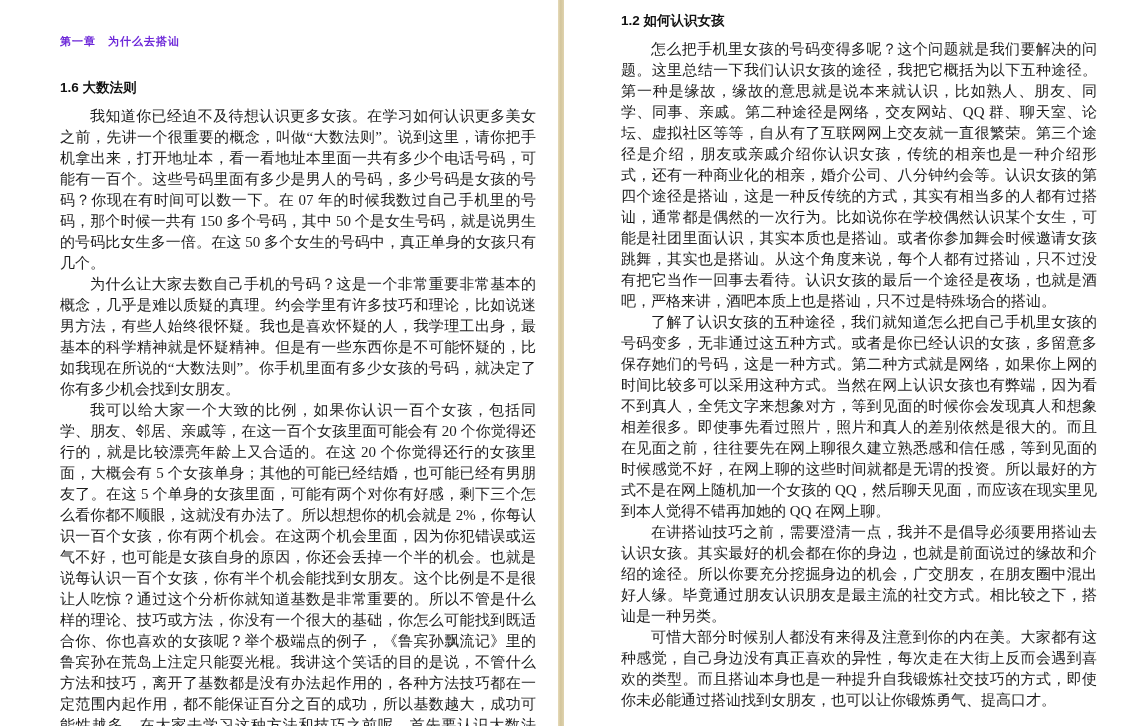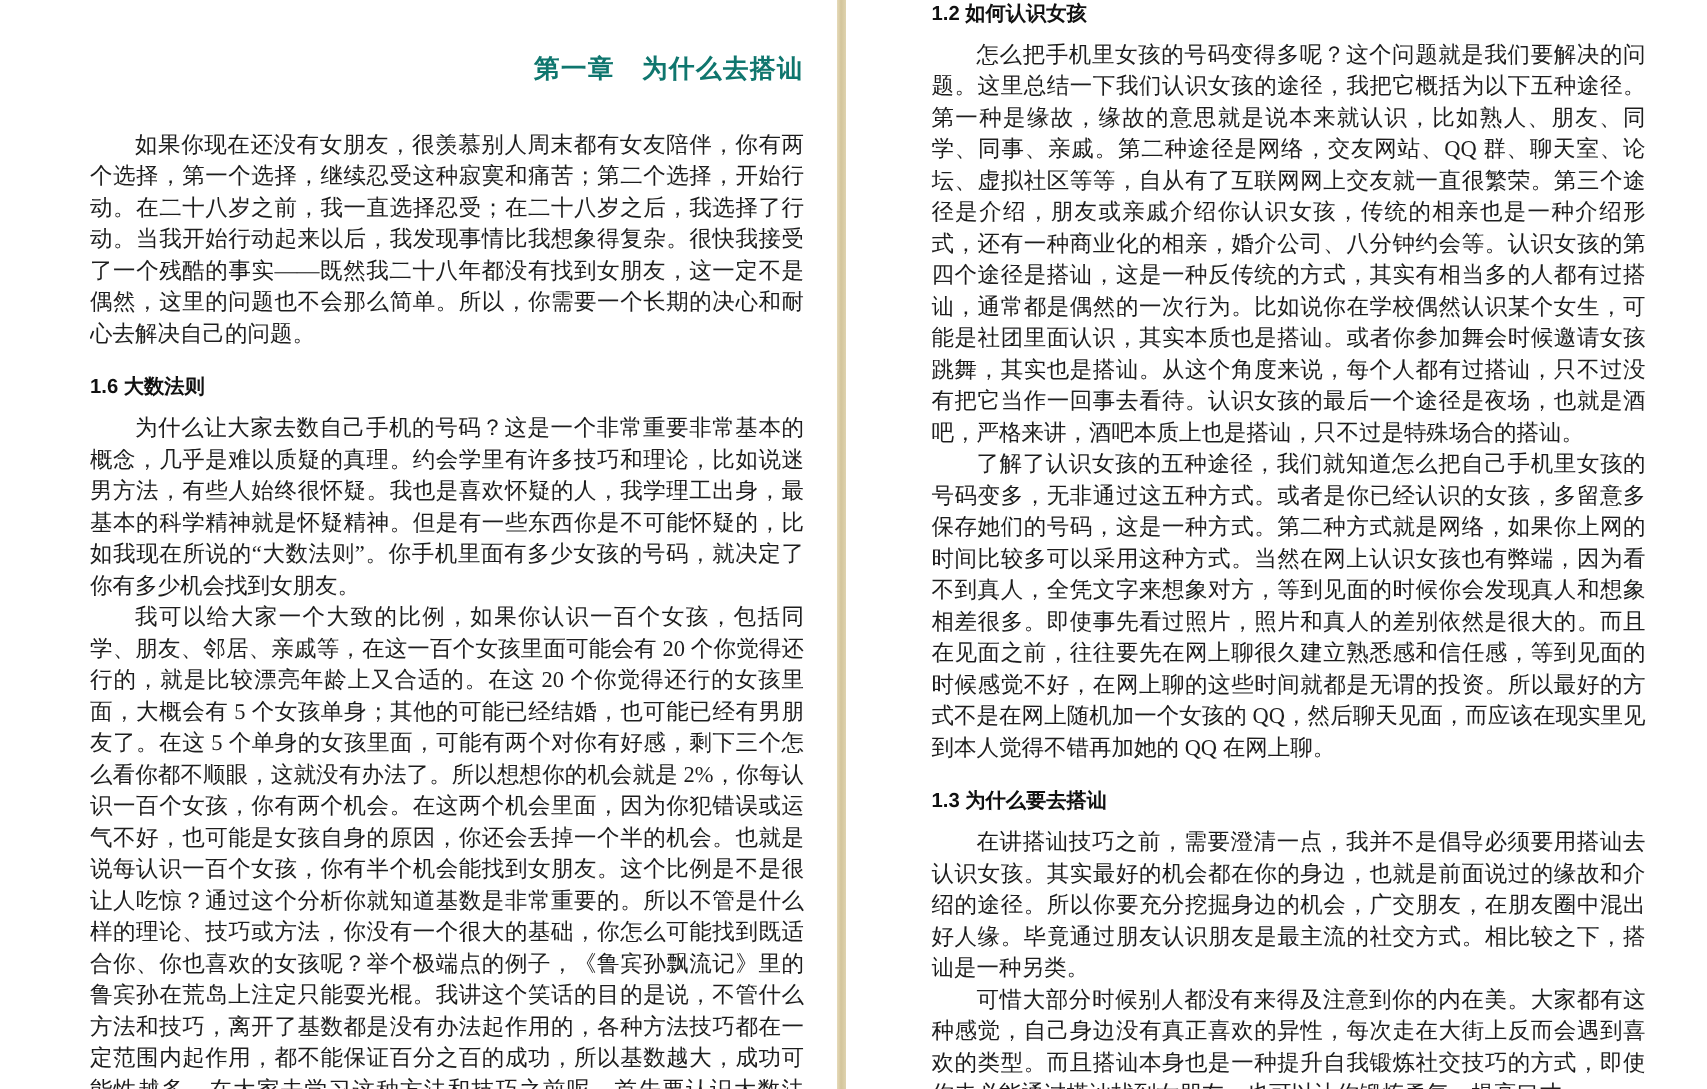--- a/index.html
+++ b/index.html
@@ -25,26 +25,26 @@
   .page {
     position: absolute;
     top: 0;
     height: 726px;
     width: 476px;
     overflow: hidden;
     color: #1d1d1d;
     box-sizing: border-box;
   }
   .page-left  { left: 60px; }
-  .page-right { left: 621px; }
+  .page-right { left: 621px; padding-top: 12px; }
   .chapter-title {
-    text-align: right;
-    font-size: 17px;
+    text-align: left;
+    font-size: 11px;
     font-weight: bold;
-    color: #0f766e;
+    color: #6d28d9;
     margin: 34px 0 30px 0;
     letter-spacing: 1px;
     font-family: "Liberation Serif", serif;
   }
   .section-heading {
     font-family: "Liberation Sans", sans-serif;
     font-size: 13.5px;
     font-weight: bold;
     color: #111111;
     margin: 15px 0 9px 0;
@@ -62,38 +62,37 @@
   }
 </style>
 </head>
 <body>
 
 <div class="gutter"></div>
 
 <div class="page page-left">
   <h1 class="chapter-title">第一章　为什么去搭讪</h1>
 
-  <p class="body-text">如果你现在还没有女朋友，很羡慕别人周末都有女友陪伴，你有两个选择，第一个选择，继续忍受这种寂寞和痛苦；第二个选择，开始行动。在二十八岁之前，我一直选择忍受；在二十八岁之后，我选择了行动。当我开始行动起来以后，我发现事情比我想象得复杂。很快我接受了一个残酷的事实——既然我二十八年都没有找到女朋友，这一定不是偶然，这里的问题也不会那么简单。所以，你需要一个长期的决心和耐心去解决自己的问题。</p>
 
   <div class="section">
     <h2 class="section-heading">1.6 大数法则</h2>
+    <p class="body-text">我知道你已经迫不及待想认识更多女孩。在学习如何认识更多美女之前，先讲一个很重要的概念，叫做“大数法则”。说到这里，请你把手机拿出来，打开地址本，看一看地址本里面一共有多少个电话号码，可能有一百个。这些号码里面有多少是男人的号码，多少号码是女孩的号码？你现在有时间可以数一下。在 07 年的时候我数过自己手机里的号码，那个时候一共有 150 多个号码，其中 50 个是女生号码，就是说男生的号码比女生多一倍。在这 50 多个女生的号码中，真正单身的女孩只有几个。</p>
     <p class="body-text">为什么让大家去数自己手机的号码？这是一个非常重要非常基本的概念，几乎是难以质疑的真理。约会学里有许多技巧和理论，比如说迷男方法，有些人始终很怀疑。我也是喜欢怀疑的人，我学理工出身，最基本的科学精神就是怀疑精神。但是有一些东西你是不可能怀疑的，比如我现在所说的“大数法则”。你手机里面有多少女孩的号码，就决定了你有多少机会找到女朋友。</p>
     <p class="body-text">我可以给大家一个大致的比例，如果你认识一百个女孩，包括同学、朋友、邻居、亲戚等，在这一百个女孩里面可能会有 20 个你觉得还行的，就是比较漂亮年龄上又合适的。在这 20 个你觉得还行的女孩里面，大概会有 5 个女孩单身；其他的可能已经结婚，也可能已经有男朋友了。在这 5 个单身的女孩里面，可能有两个对你有好感，剩下三个怎么看你都不顺眼，这就没有办法了。所以想想你的机会就是 2%，你每认识一百个女孩，你有两个机会。在这两个机会里面，因为你犯错误或运气不好，也可能是女孩自身的原因，你还会丢掉一个半的机会。也就是说每认识一百个女孩，你有半个机会能找到女朋友。这个比例是不是很让人吃惊？通过这个分析你就知道基数是非常重要的。所以不管是什么样的理论、技巧或方法，你没有一个很大的基础，你怎么可能找到既适合你、你也喜欢的女孩呢？举个极端点的例子，《鲁宾孙飘流记》里的鲁宾孙在荒岛上注定只能耍光棍。我讲这个笑话的目的是说，不管什么方法和技巧，离开了基数都是没有办法起作用的，各种方法技巧都在一定范围内起作用，都不能保证百分之百的成功，所以基数越大，成功可能性越多。在大家去学习这种方法和技巧之前呢，首先要认识大数法则：你交往的女孩的数量不可能超过你认识的女孩子的数量。这是一个不断缩小的过程，你认识一百个女孩，有机会的只有 20 个，20 个里面只有 5 个单身，5 个单身里面只有两个对你有好感的。它是不断缩小的过程，如果这些认识的女孩，你是通过搭讪途径去认识的，最外面的圈子要更大一点。也就是说可能你要搭讪一千个女孩，才有十个女孩愿意和你认识，愿意给你号码。所以大家明白这个道理以后，要做的第一件事情就是把自己手机里的女孩号码变多。如果你现在手机里只有 20 个女孩的号码，你找不到女朋友再正常不过了；如果你手机里有 200 个女孩的号码，那你找女朋友就容易很多；如果有 2000 个女孩都认识你，到那时候不用你去追自然会有女孩倒追你。基数足够大的时候，自然足够多的机会，</p>
   </div>
 </div>
 
 <div class="page page-right">
   <div class="section">
     <h2 class="section-heading">1.2 如何认识女孩</h2>
     <p class="body-text">怎么把手机里女孩的号码变得多呢？这个问题就是我们要解决的问题。这里总结一下我们认识女孩的途径，我把它概括为以下五种途径。第一种是缘故，缘故的意思就是说本来就认识，比如熟人、朋友、同学、同事、亲戚。第二种途径是网络，交友网站、QQ 群、聊天室、论坛、虚拟社区等等，自从有了互联网网上交友就一直很繁荣。第三个途径是介绍，朋友或亲戚介绍你认识女孩，传统的相亲也是一种介绍形式，还有一种商业化的相亲，婚介公司、八分钟约会等。认识女孩的第四个途径是搭讪，这是一种反传统的方式，其实有相当多的人都有过搭讪，通常都是偶然的一次行为。比如说你在学校偶然认识某个女生，可能是社团里面认识，其实本质也是搭讪。或者你参加舞会时候邀请女孩跳舞，其实也是搭讪。从这个角度来说，每个人都有过搭讪，只不过没有把它当作一回事去看待。认识女孩的最后一个途径是夜场，也就是酒吧，严格来讲，酒吧本质上也是搭讪，只不过是特殊场合的搭讪。</p>
     <p class="body-text">了解了认识女孩的五种途径，我们就知道怎么把自己手机里女孩的号码变多，无非通过这五种方式。或者是你已经认识的女孩，多留意多保存她们的号码，这是一种方式。第二种方式就是网络，如果你上网的时间比较多可以采用这种方式。当然在网上认识女孩也有弊端，因为看不到真人，全凭文字来想象对方，等到见面的时候你会发现真人和想象相差很多。即使事先看过照片，照片和真人的差别依然是很大的。而且在见面之前，往往要先在网上聊很久建立熟悉感和信任感，等到见面的时候感觉不好，在网上聊的这些时间就都是无谓的投资。所以最好的方式不是在网上随机加一个女孩的 QQ，然后聊天见面，而应该在现实里见到本人觉得不错再加她的 QQ 在网上聊。</p>
   </div>
 
   <div class="section">
-    <h2 class="section-heading">1.3 为什么要去搭讪</h2>
     <p class="body-text">在讲搭讪技巧之前，需要澄清一点，我并不是倡导必须要用搭讪去认识女孩。其实最好的机会都在你的身边，也就是前面说过的缘故和介绍的途径。所以你要充分挖掘身边的机会，广交朋友，在朋友圈中混出好人缘。毕竟通过朋友认识朋友是最主流的社交方式。相比较之下，搭讪是一种另类。</p>
     <p class="body-text">可惜大部分时候别人都没有来得及注意到你的内在美。大家都有这种感觉，自己身边没有真正喜欢的异性，每次走在大街上反而会遇到喜欢的类型。而且搭讪本身也是一种提升自我锻炼社交技巧的方式，即使你未必能通过搭讪找到女朋友，也可以让你锻炼勇气、提高口才。</p>
   </div>
 
   <div class="section">
     <h2 class="section-heading">1.0 形象改造</h2>
     <p class="body-text">在你走上搭讪之路成为梦想中的搭讪高手或者把妹达人之前，你还要做一些准备工作，其中最重要的一个准备工作就是改造自己的形象。大部分宅男从小就养成不注重仪表的坏习惯，还美其名曰“注重内在美”。可惜大部分时候别人都没有来得及注意到你的内在美。形象和仪表取决于一个人穿着打扮的习惯，也不是短期内能马上改变的。如果条件许可你可以去找专业的形象设计师帮忙，帮你设计适合你的发型、服装、饰品等。如果没有这样的条件，你可以找一个肯帮忙的女生做参谋，陪你去买衣服。要知道男人和女人的审美非常不同，可能你一向以为适合你的装扮在女孩眼里却很老土，也可能女孩建议你买的衣服让你觉得浑身不自在，但却能让你吸引到女孩的注意。你最好尝试一些不同的东西，如果你继续买同样风格的衣服，那你穿出来的效果必然也是一样的。或许你有过这样的体会，你去理发店或某些娱乐场所，看到那里的男服务员穿的衣服非常古怪，但这样的装扮却很能吸引女人。形象设计是很专业的事情，我不是专业的设计师，我这里仅仅给出一些简单的要点和建议。</p>
 
   </div>
 </div>

